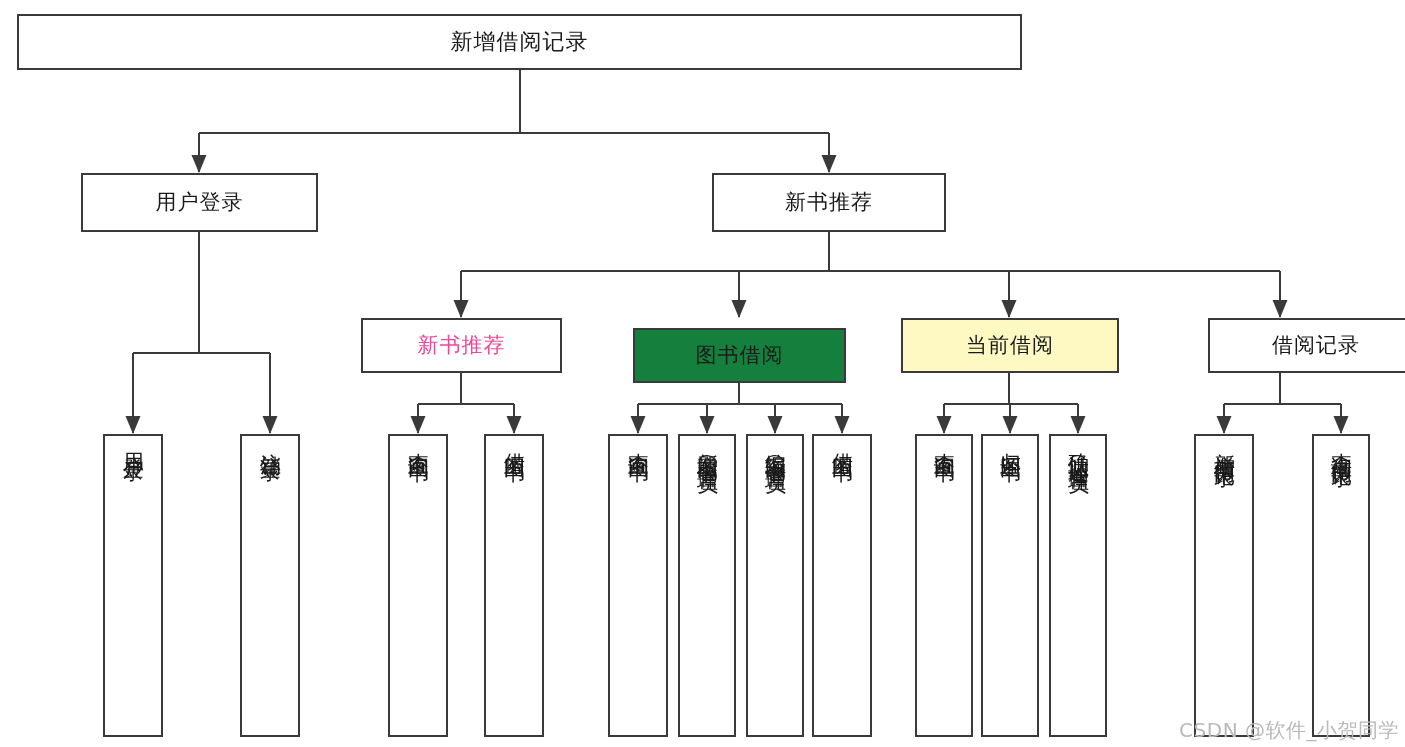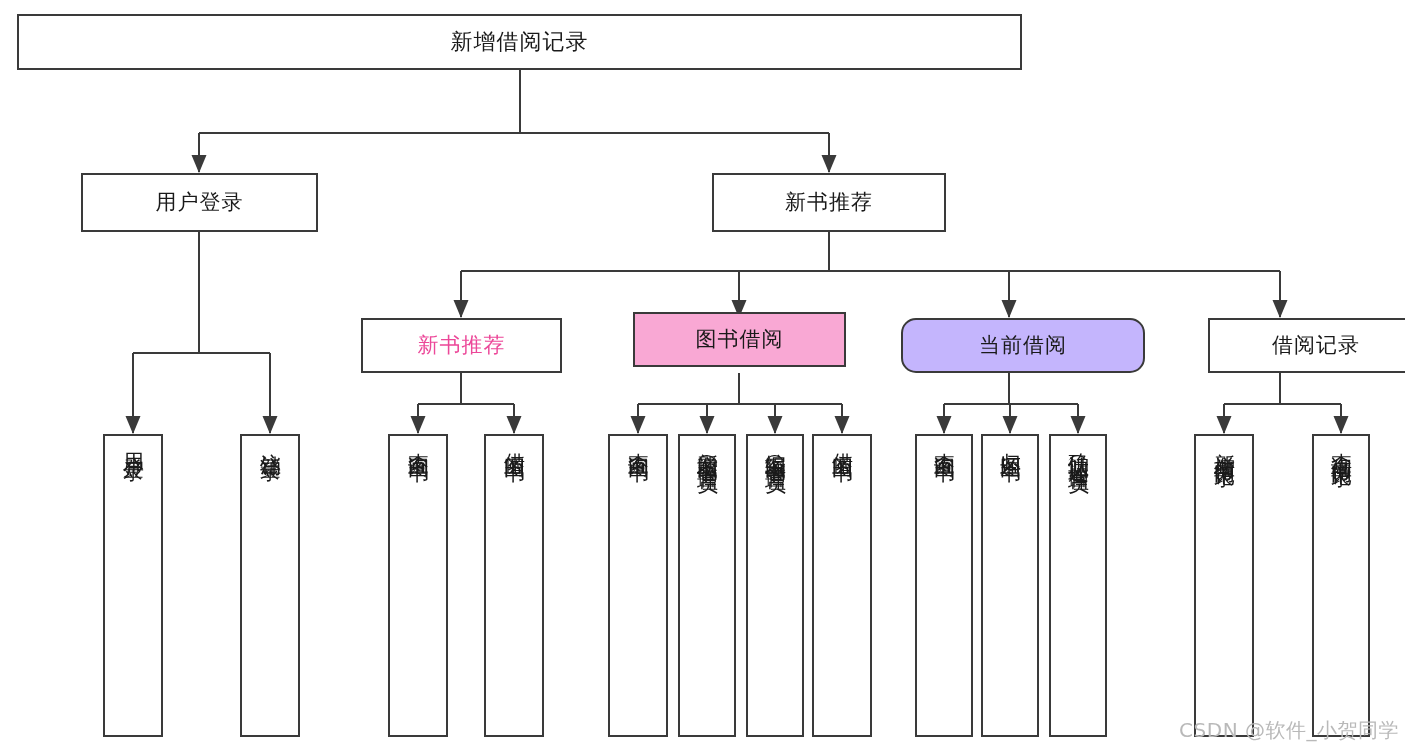--- a/index.html
+++ b/index.html
@@ -123,24 +123,24 @@
       </div>
       <div class="node-box" style="left: 81px; top: 173px; width: 237px; height: 59px; border-color: rgb(58, 58, 58); background: rgb(255, 255, 255);">
         <span class="node-label-h" style="color: rgb(26, 26, 26);">用户登录</span>
       </div>
       <div class="node-box" style="left: 712px; top: 173px; width: 234px; height: 59px; border-color: rgb(58, 58, 58); background: rgb(255, 255, 255);">
         <span class="node-label-h" style="color: rgb(26, 26, 26);">新书推荐</span>
       </div>
       <div class="node-box" style="left: 361px; top: 318px; width: 201px; height: 55px; border-color: rgb(58, 58, 58); background: rgb(255, 255, 255);">
         <span class="node-label-h" style="color: #ec4899;">新书推荐</span>
       </div>
-      <div class="node-box" style="left: 633px; top: 312px; width: 213px; height: 55px; border-color: rgb(58, 58, 58); background: #f9a8d4;">
+      <div class="node-box" style="left: 633px; top: 328px; width: 213px; height: 55px; border-color: rgb(58, 58, 58); background: #15803d;">
         <span class="node-label-h" style="color: rgb(26, 26, 26);">图书借阅</span>
       </div>
-      <div class="node-box" style="left: 901px; top: 318px; width: 244px; height: 55px; border-color: rgb(58, 58, 58); background: #c4b5fd; border-radius: 15px;">
+      <div class="node-box" style="left: 901px; top: 318px; width: 218px; height: 55px; border-color: rgb(58, 58, 58); background: #fef9c3;">
         <span class="node-label-h" style="color: rgb(26, 26, 26);">当前借阅</span>
       </div>
       <div class="node-box" style="left: 1172px; top: 318px; width: 216px; height: 55px; border-color: rgb(58, 58, 58); background: rgb(255, 255, 255); margin-left: 36px;">
         <span class="node-label-h" style="color: rgb(26, 26, 26);">借阅记录</span>
       </div>
       <div class="node-box vertical" style="left: 103px; top: 434px; width: 60px; height: 303px; border-color: rgb(58, 58, 58); background: rgb(255, 255, 255);">
         <span class="node-label-v" style="color: rgb(26, 26, 26);">用户登录</span>
       </div>
       <div class="node-box vertical" style="left: 240px; top: 434px; width: 60px; height: 303px; border-color: rgb(58, 58, 58); background: rgb(255, 255, 255);">
         <span class="node-label-v" style="color: rgb(26, 26, 26);">注销登录</span>

